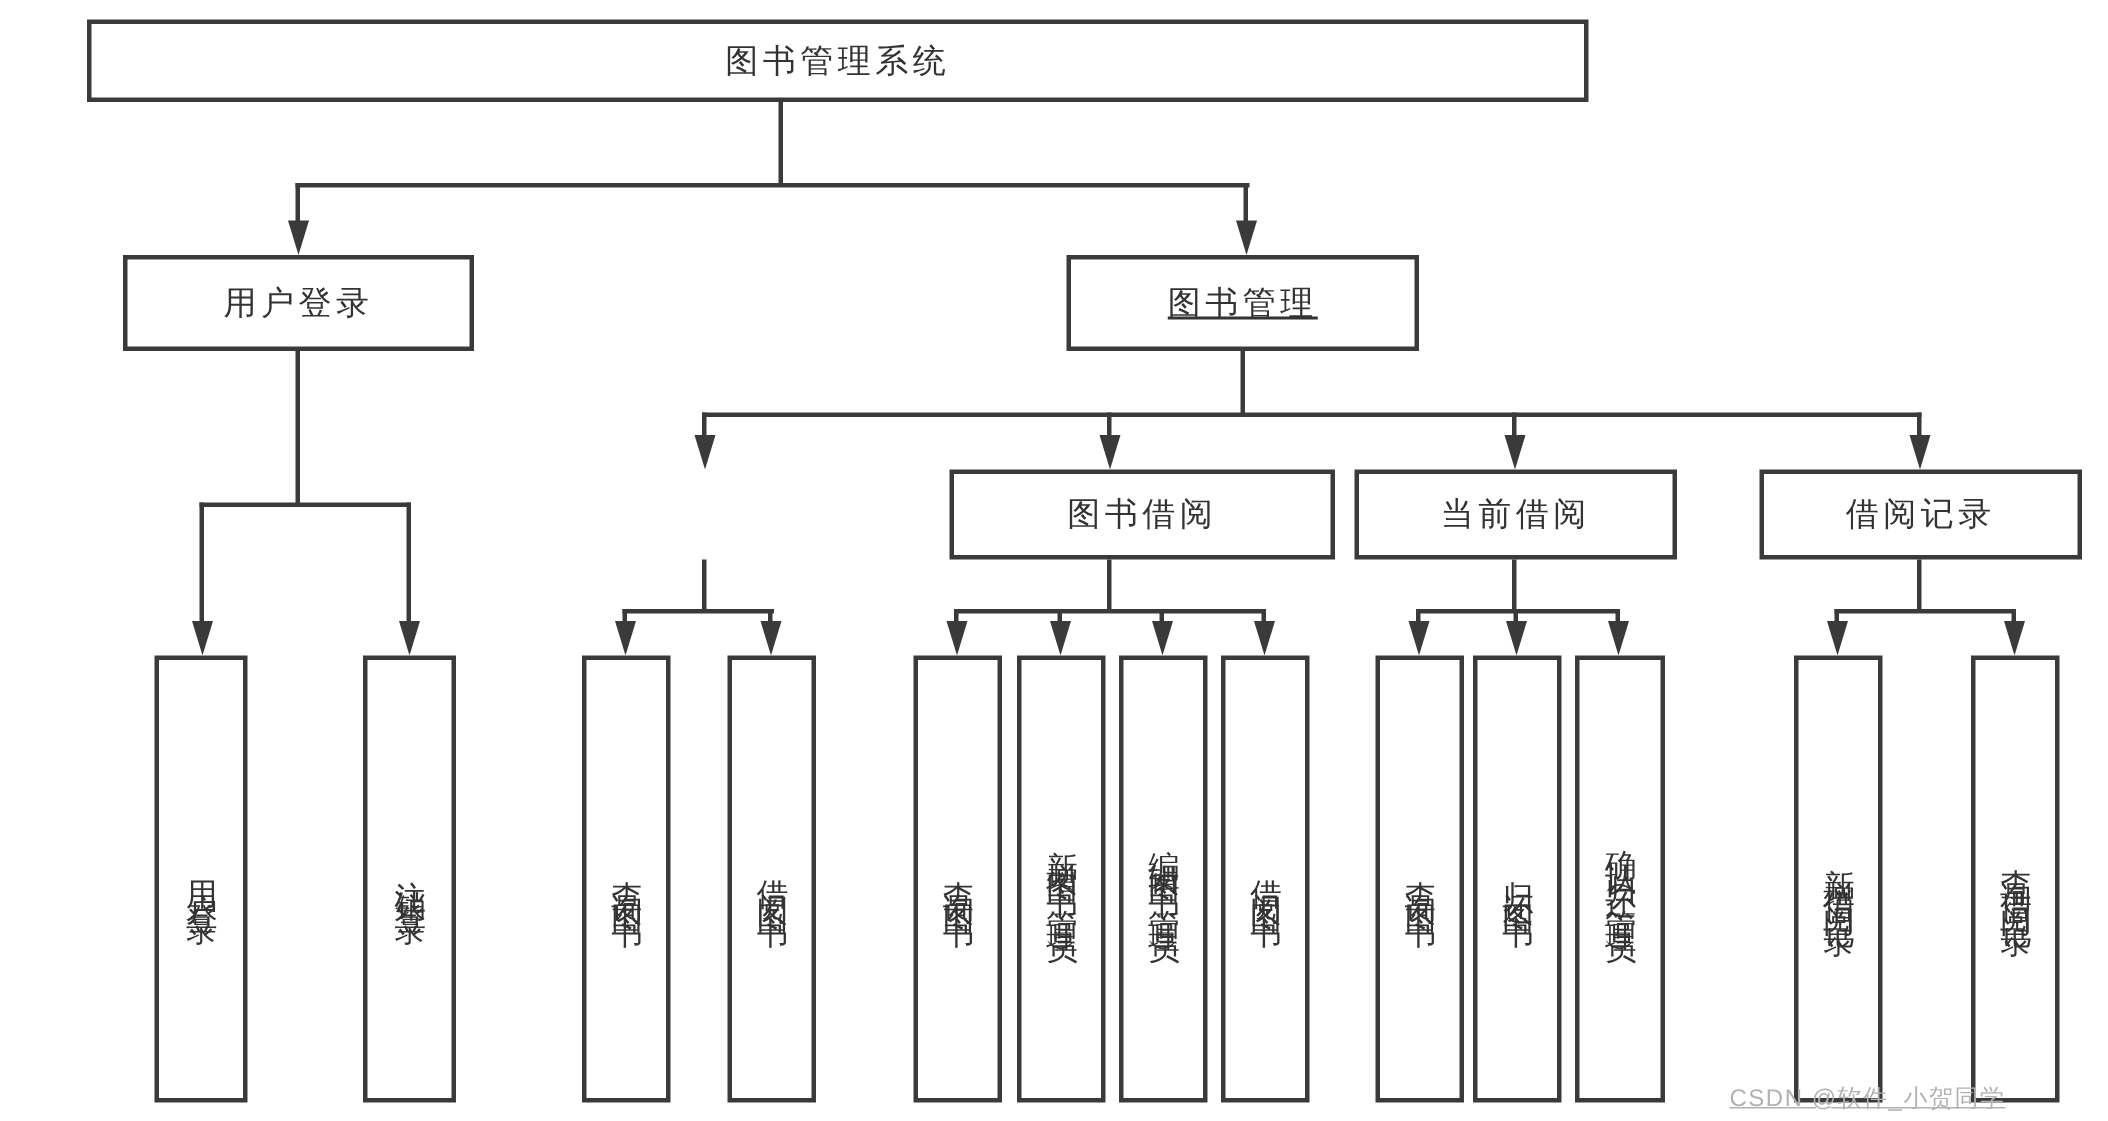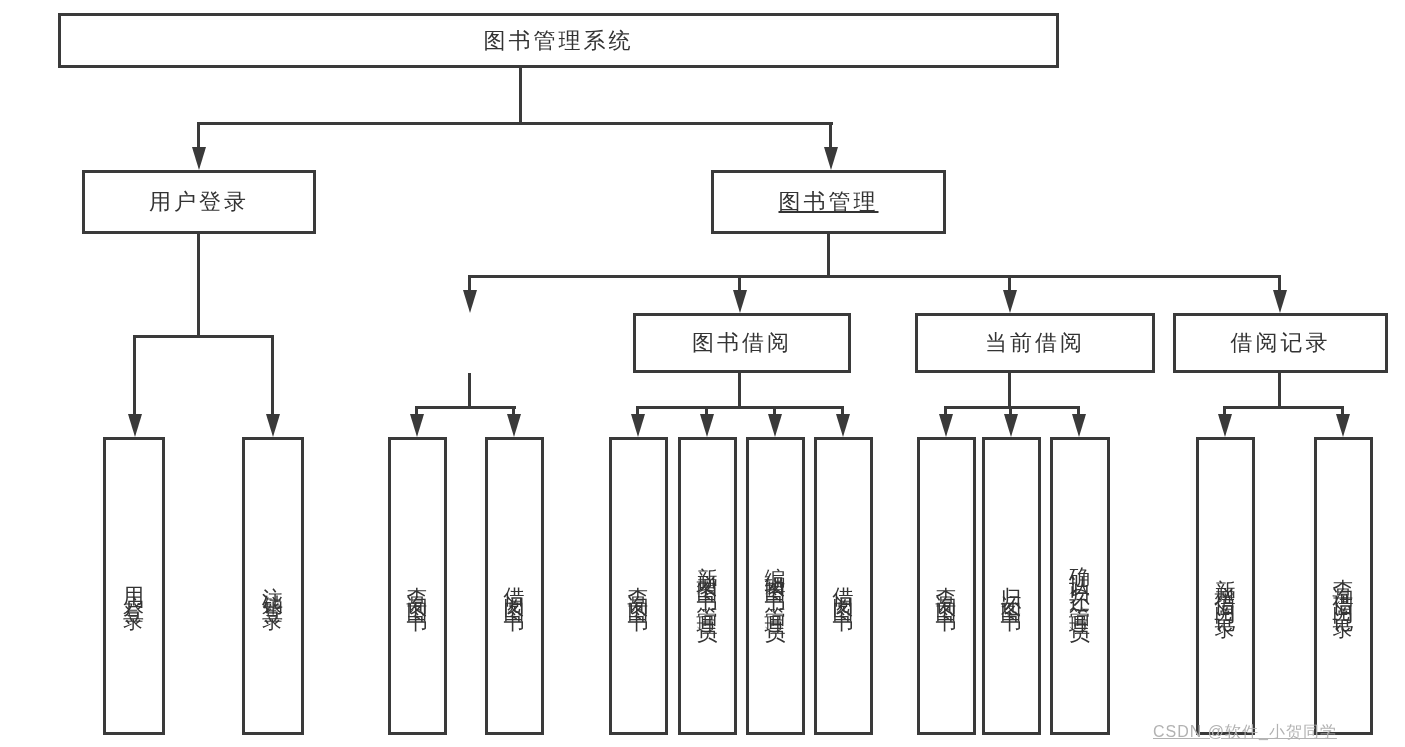--- a/index.html
+++ b/index.html
@@ -62,22 +62,22 @@
 </head>
 <body>
 
 <div class="canvas">
 
   <div class="hbox" style="left:22px;top:13px;width:1001px;height:55px;margin-left:36px;">图书管理系统</div>
 
   <div class="hbox" style="left:82px;top:170px;width:234px;height:64px;">用户登录</div>
   <div class="hbox" style="left:711px;top:170px;width:235px;height:64px;text-decoration:underline;">图书管理</div>
 
-  <div class="hbox" style="left:633px;top:313px;width:218px;height:60px;">图书借阅</div>
-  <div class="hbox" style="left:903px;top:313px;width:240px;height:60px;margin-left:12px;">当前借阅</div>
+  <div class="hbox" style="left:633px;top:313px;width:257px;height:60px;">图书借阅</div>
+  <div class="hbox" style="left:903px;top:313px;width:215px;height:60px;">当前借阅</div>
   <div class="hbox" style="left:1173px;top:313px;width:215px;height:60px;">借阅记录</div>
 
   <div class="vbox" style="left:103px;width:62px;">
     <span>用户登录</span>
     </div>
   <div class="vbox" style="left:242px;width:62px;">
     <span>注销登录</span>
     </div>
 
   <div class="vbox" style="left:388px;width:59px;">

